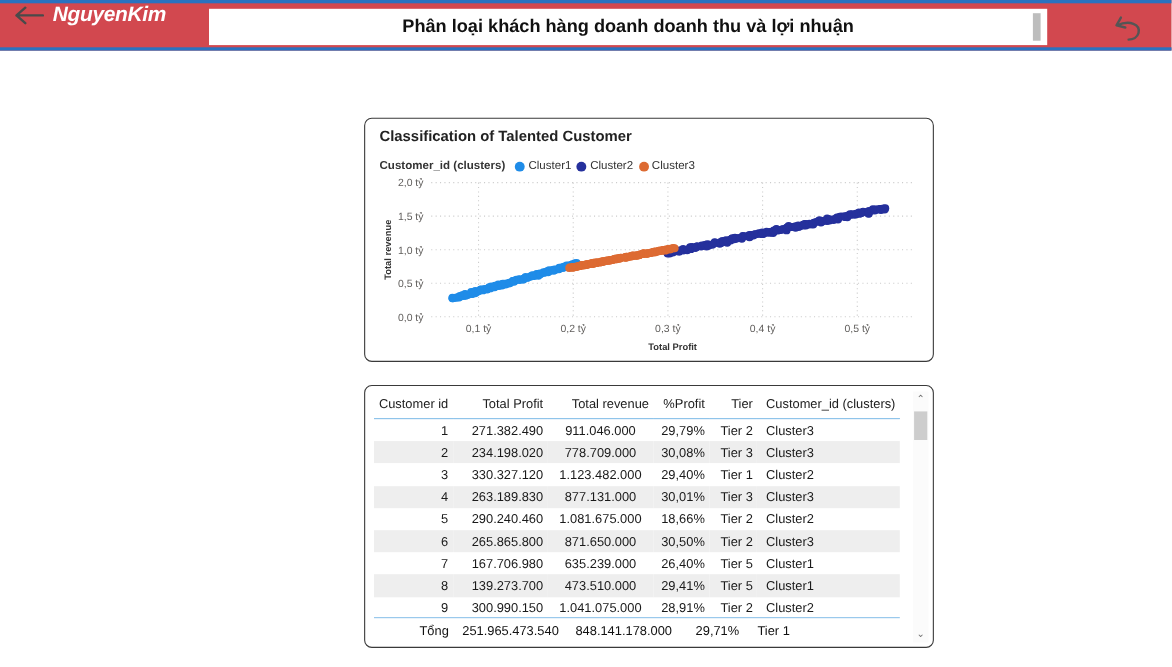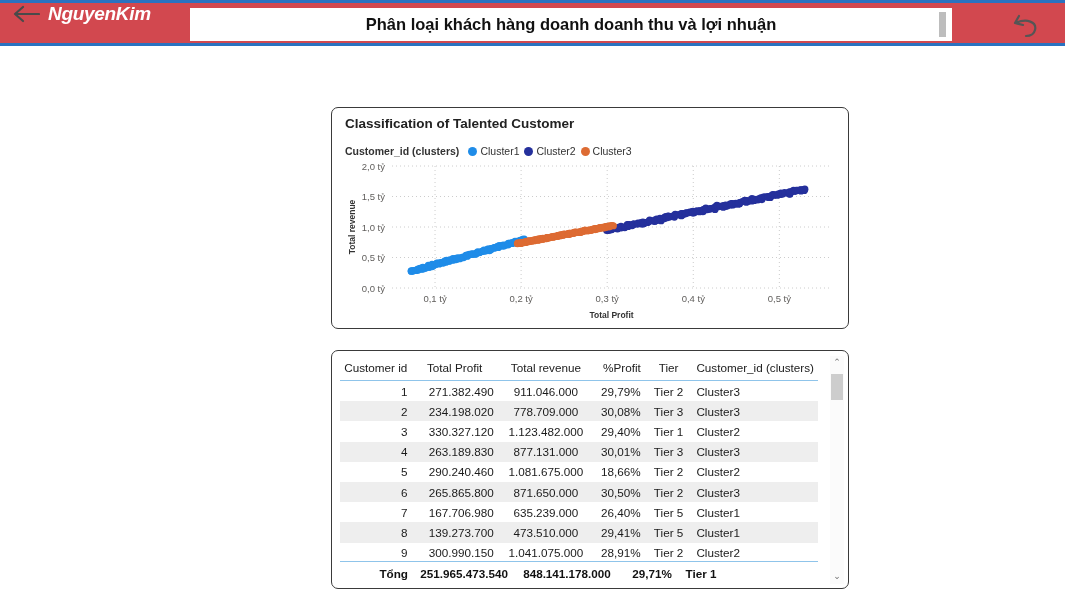--- a/index.html
+++ b/index.html
@@ -105,33 +105,33 @@
   }
   #data-table tbody td {
     padding: 3.6px 4px;
     white-space: nowrap;
   }
   #data-table tbody tr.alt td { background: #eeeeee; }
   .c-id      { width: 72px;  text-align: right; }
   .c-profit  { width: 100px; text-align: right; }
   .c-revenue { width: 110px; text-align: center; }
   .c-pct     { width: 54px;  text-align: right; }
-  .c-tier    { width: 46px;  text-align: center; padding-left: 8px !important; }
+  .c-tier    { width: 46px;  text-align: right; padding-left: 8px !important; }
   .c-cluster { width: 96px;  text-align: left; padding-left: 8px !important; }
-  thead .c-id, thead .c-profit, thead .c-revenue { text-align: center; }
+  thead .c-id, thead .c-profit, thead .c-revenue { text-align: right; }
   thead .c-pct { text-align: right; }
 
   #total-row {
     position: absolute; left: 8px; bottom: 6px;
     width: 478px;
     border-top: 1.8px solid #8fc4ea;
     padding-top: 3px;
   }
   #total-row table { width: 100%; border-collapse: collapse;
-    font-size: 11.7px; font-weight: bold; color: #111111; }
+    font-size: 11.7px; font-weight: normal; color: #111111; }
   #total-row td { padding: 2px 4px; white-space: nowrap; }
 
   
   #table-scrollbar {
     position: absolute; right: 4px; top: 5px;
     width: 14px; height: 228px;
     background: #fbfbfb;
     display: flex; flex-direction: column; align-items: center;
   }
   .sb-arrow { font-size: 9px; color: #707070; line-height: 12px; height: 14px; }

